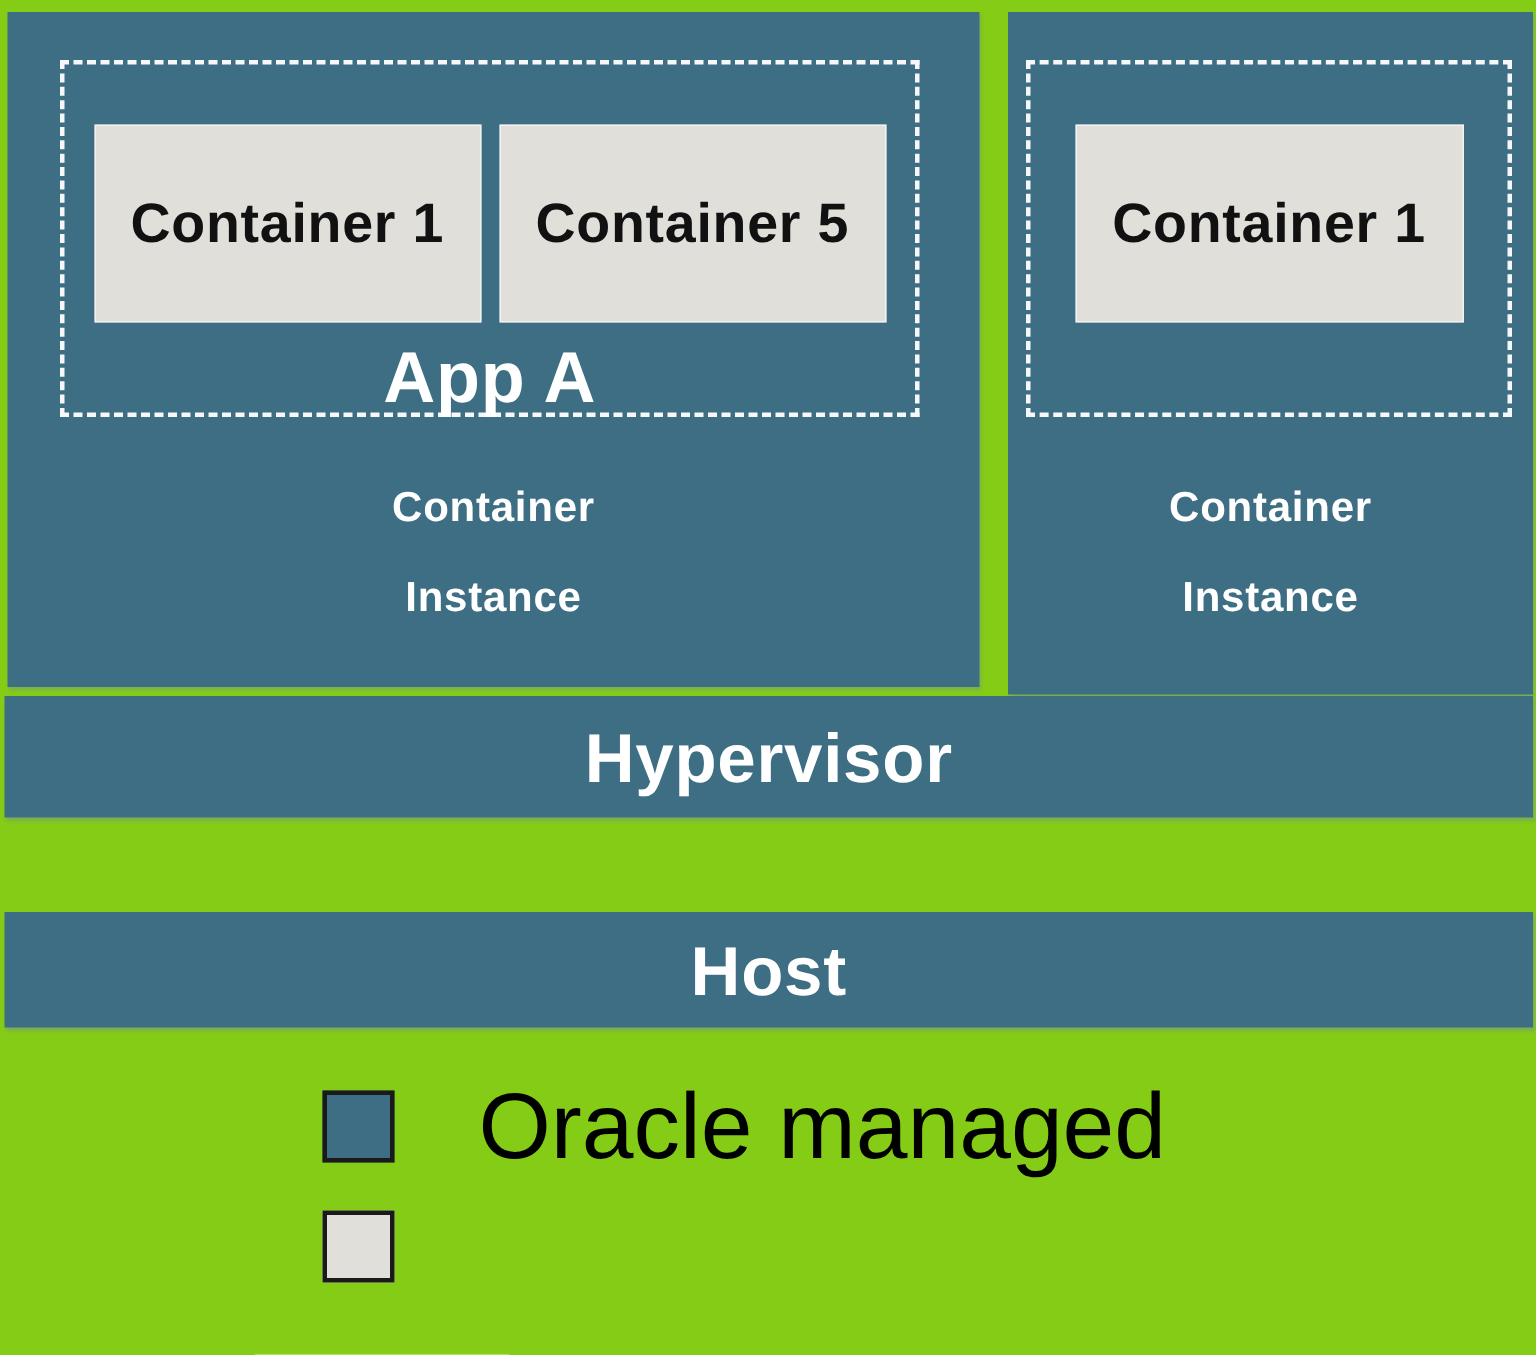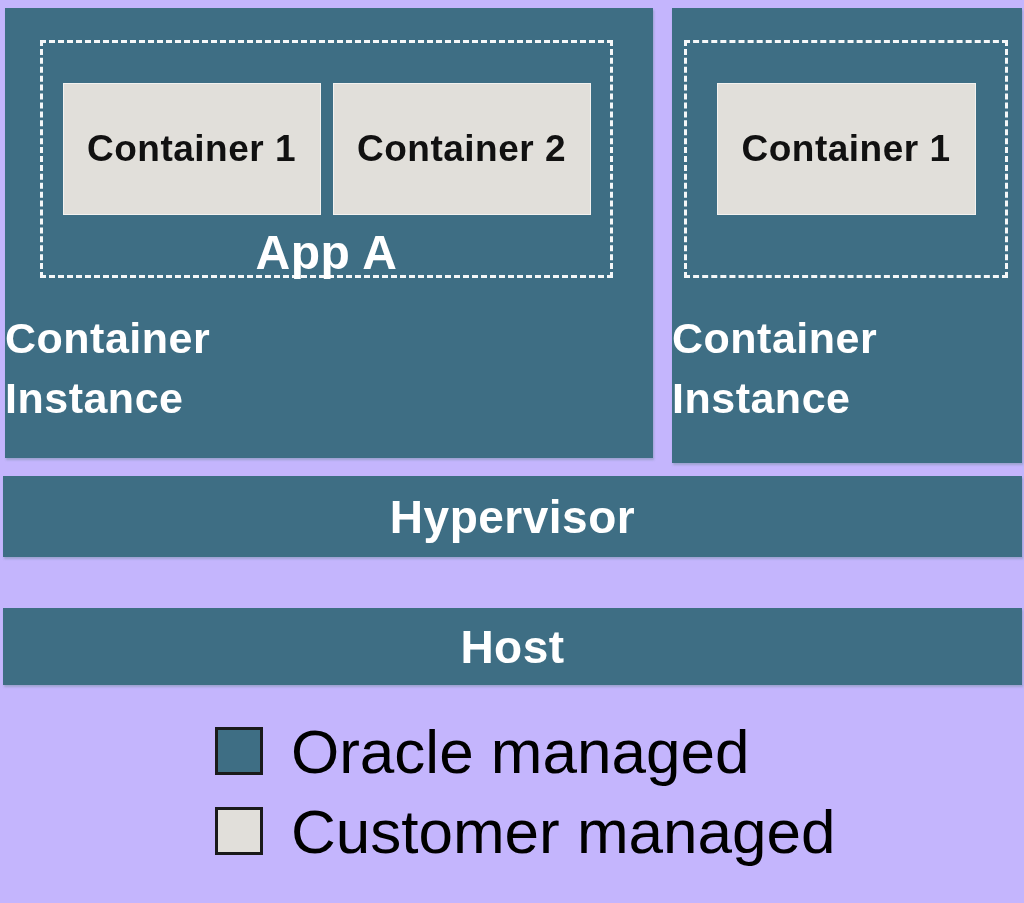--- a/index.html
+++ b/index.html
@@ -10,21 +10,21 @@
   }
   * { box-sizing: border-box; margin: 0; padding: 0; }
   html, body { background: #FFFFFF; }
   body {
     font-family: "Liberation Sans", sans-serif;
     width: 1024px; height: 903px;
     position: relative; overflow: hidden;
   }
   .canvas {
     position: absolute; left: 0; top: 0;
-    width: 1024px; height: 903px; background: #c4b5fd;
+    width: 1024px; height: 903px; background: #84cc16;
   }
 
   
   .instance {
     position: absolute;
     background: var(--oracle);
     box-shadow: 1px 2px 2px rgba(110,140,155,0.45);
   }
   .instance-left  { left: 5px;   top: 8px; width: 648px; height: 450px; }
   .instance-right { left: 672px; top: 8px; width: 350px; height: 455px; }
@@ -54,43 +54,43 @@
 
   .app-label {
     margin-top: 10px;
     color: #FFFFFF;
     font-size: 48px; font-weight: 600; letter-spacing: 0.5px;
   }
 
   .instance-label {
     position: absolute;
     left: 0; right: 0; top: 300px;
-    text-align: left;
+    text-align: center;
     color: #FFFFFF;
-    font-size: 43px; font-weight: 600;
+    font-size: 28px; font-weight: 600;
     line-height: 60px; letter-spacing: 0.5px;
     white-space: pre-line;
   }
 
   
   .layer-bar {
     position: absolute; left: 3px; width: 1019px;
     background: var(--oracle);
     box-shadow: 1px 2px 2px rgba(110,140,155,0.45);
     display: flex; align-items: center; justify-content: center;
     color: #FFFFFF; font-size: 46px; font-weight: 600; letter-spacing: 0.5px;
   }
-  .layer-hypervisor { top: 476px; height: 81px; }
+  .layer-hypervisor { top: 464px; height: 81px; }
   .layer-host       { top: 608px; height: 77px; }
 
   
   .legend { position: absolute; left: 215px; top: 711px; }
   .legend-row {
     display: flex; align-items: center;
-    height: 80px; gap: 28px;
+    height: 80px; gap: 56px;
   }
   .legend-swatch {
     width: 48px; height: 48px;
     border: 3px solid #1A1A1A;
     flex: 0 0 auto;
   }
   .legend-label {
     color: #000000;
     font-size: 62px; font-weight: 400;
     white-space: nowrap;
@@ -101,21 +101,21 @@
 
 <div class="canvas">
 
   <div class="instance instance-left">
     <div class="app-box">
       <div class="containers-row">
         <div class="container-box">
           <span>Container 1</span>
         </div>
         <div class="container-box">
-          <span>Container 2</span>
+          <span>Container 5</span>
         </div>
       </div>
       <div class="app-label">App A</div>
     </div>
     <div class="instance-label">Container
 Instance</div>
   </div>
 
   <div class="instance instance-right">
     <div class="app-box">
@@ -137,17 +137,16 @@
     <span>Host</span>
   </div>
 
   <div class="legend">
     <div class="legend-row">
       <div class="legend-swatch" style="background: rgb(62, 110, 132);"></div>
       <div class="legend-label">Oracle managed</div>
     </div>
     <div class="legend-row">
       <div class="legend-swatch" style="background: rgb(225, 223, 218);"></div>
-      <div class="legend-label">Customer managed</div>
     </div>
   </div>
 
 </div>
 
 </body></html>

